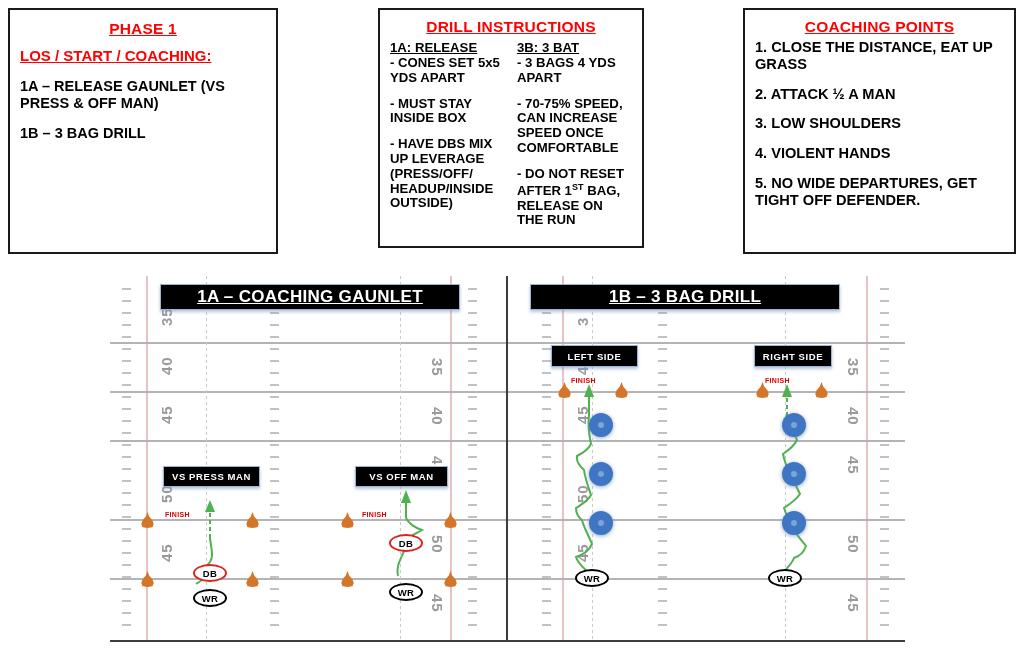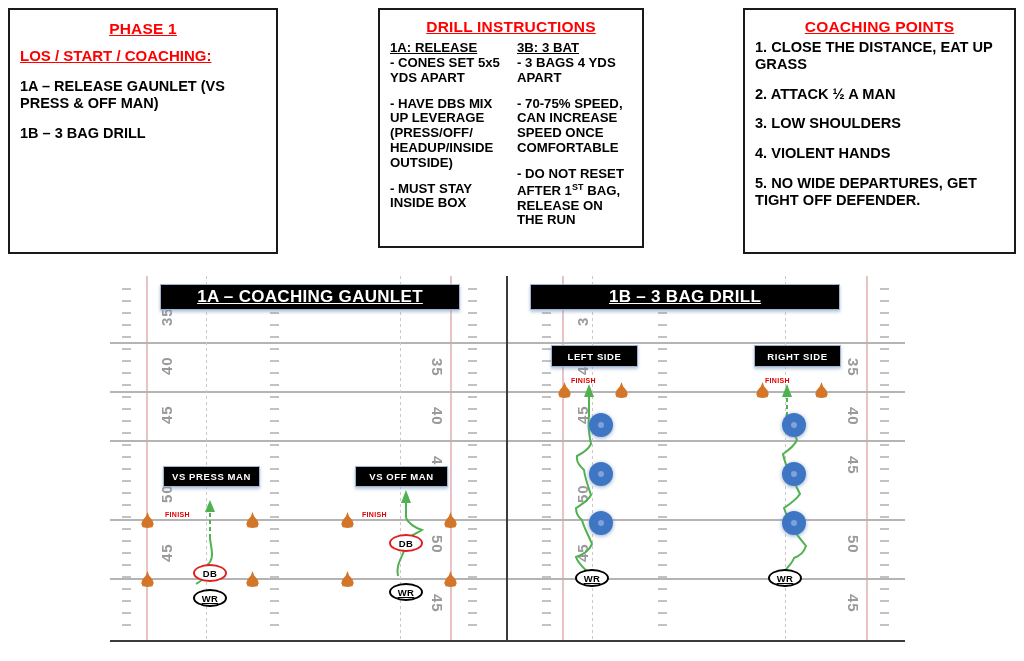--- a/index.html
+++ b/index.html
@@ -115,21 +115,21 @@
   .bag:after{content:"";position:absolute;left:9px;top:9px;width:6px;height:6px;
     border-radius:50%;background:#7fa3d8;}
 
   
   .chip{
     position:absolute;border-radius:50%;
     background:#ffffff;display:flex;align-items:center;justify-content:center;
     font-weight:bold;font-size:9.5px;color:#000;letter-spacing:.4px;
     box-sizing:border-box;
   }
-  .chip.wr{width:34px;height:18px;border:2.2px solid #000000;text-decoration:underline;}
+  .chip.wr{width:34px;height:18px;border:2.2px solid #000000;}
   .chip.db{width:34px;height:18px;border:2.2px solid #e02020;}
 
   
   .finish{
     position:absolute;color:#e00000;font-weight:bold;font-size:7px;
     letter-spacing:.3px;white-space:nowrap;
   }
   svg.routes{position:absolute;left:0;top:0;width:795px;height:366px;overflow:visible;}
 </style>
 </head>
@@ -143,22 +143,22 @@
     <div class="blk">1A – RELEASE GAUNLET (VS PRESS &amp; OFF MAN)</div>
     <div class="blk">1B – 3 BAG DRILL</div>
   </div>
 
   <div class="panel" id="panel-instructions">
     <div class="panel-title">DRILL INSTRUCTIONS</div>
     <div class="cols">
       <div class="col">
         <div class="col-head">1A: RELEASE</div>
         <p>- CONES SET 5x5 YDS APART</p>
+        <p>- MUST STAY INSIDE BOX</p>
         <p>- HAVE DBS MIX UP LEVERAGE (PRESS/OFF/ HEADUP/INSIDE OUTSIDE)</p>
-        <p>- MUST STAY INSIDE BOX</p>
       </div>
       <div class="col">
         <div class="col-head">3B: 3 BAT</div>
         <p>- 3 BAGS 4 YDS APART</p>
         <p>- 70-75% SPEED, CAN INCREASE SPEED ONCE COMFORTABLE</p>
         <p class="nogap"><span>- DO NOT RESET AFTER 1</span><sup>ST</sup><span> BAG, RELEASE ON THE RUN</span></p>
       </div>
     </div>
   </div>
 
@@ -450,21 +450,21 @@
   <div class="chip db" style="left:279px;top:258px">DB</div>
   <div class="chip wr" style="left:279px;top:307px">WR</div>
 
   <div class="banner title" style="left:420px;top:8px;width:310px;height:26px">
     <span>1B – 3 BAG DRILL</span>
   </div>
 
   <div class="banner sub" style="left:441px;top:69px;width:87px;height:22px">
     <span>LEFT SIDE</span>
   </div>
-  <div class="banner sub" style="left:644px;top:69px;width:87px;height:22px">
+  <div class="banner sub" style="left:644px;top:69px;width:78px;height:22px">
     <span>RIGHT SIDE</span>
   </div>
 
   <div class="cone" style="left:448px;top:106px"></div>
   <div class="cone" style="left:505px;top:106px"></div>
   <div class="cone" style="left:646px;top:106px"></div>
   <div class="cone" style="left:705px;top:106px"></div>
 
   <div class="finish" style="left:461px;top:101px">FINISH</div>
   <div class="finish" style="left:655px;top:101px">FINISH</div>

